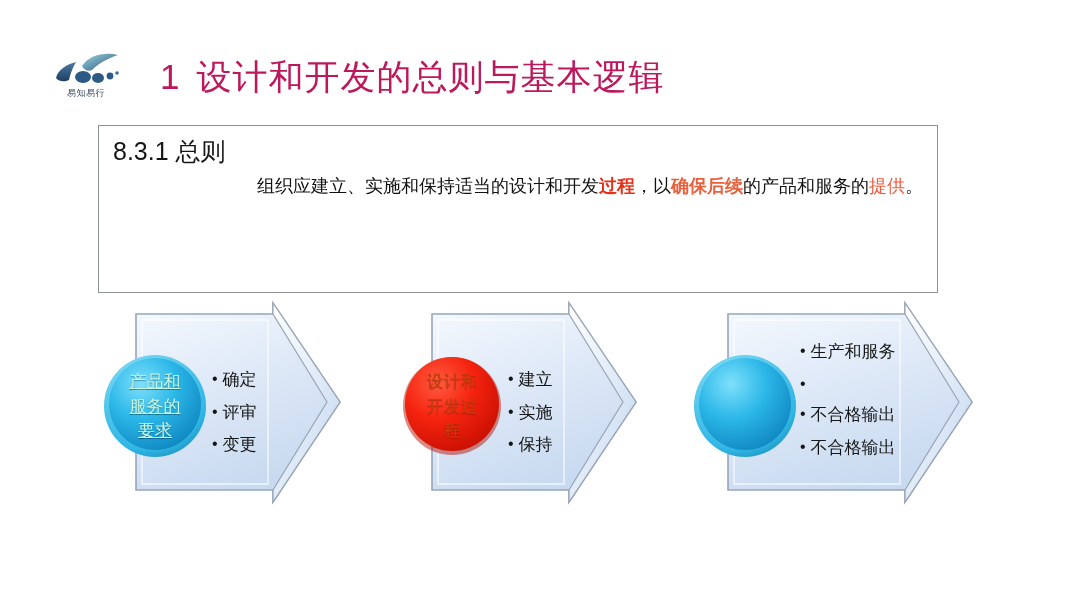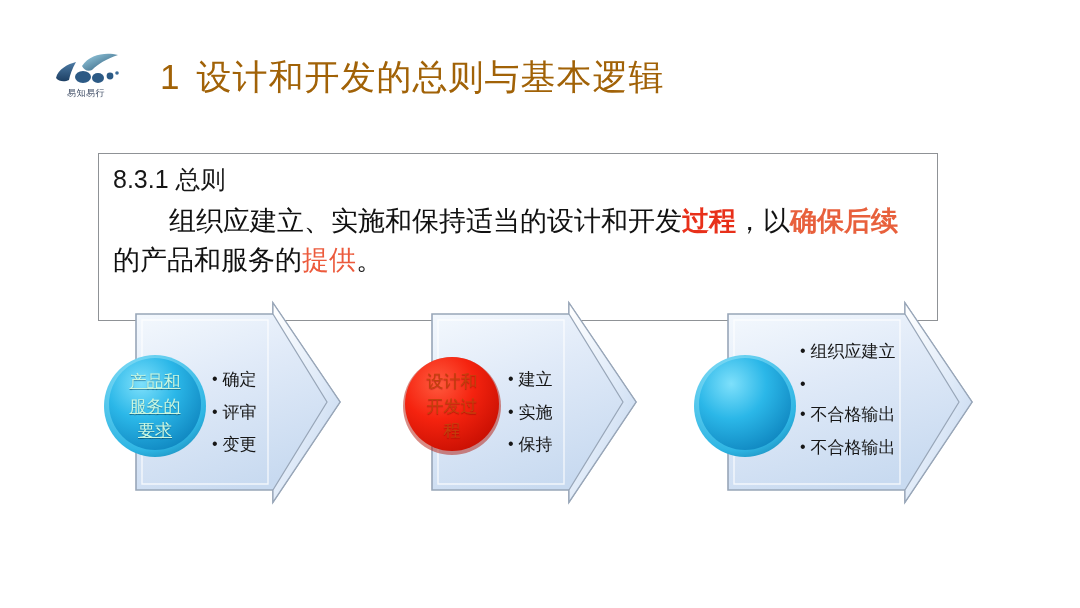--- a/index.html
+++ b/index.html
@@ -39,51 +39,51 @@
     letter-spacing: 0.5px;
     white-space: nowrap;
   }
 
   
   .title {
     position: absolute;
     left: 160px;
     top: 54px;
     font-size: 35px;
-    color: #a16207;
+    color: #be185d;
     letter-spacing: 1px;
     white-space: nowrap;
   }
   .title .num { margin-right: 16px; }
 
   
   .textbox {
     position: absolute;
     left: 98px;
     top: 125px;
     width: 840px;
     height: 168px;
     border: 1px solid #8f9296;
     background: #ffffff;
     box-sizing: border-box;
     padding: 10px 14px 0 14px;
-    margin-top: 28px;
   }
   .tb-heading {
     font-size: 25px;
     color: #161616;
     line-height: 1.25;
     white-space: nowrap;
   }
   .tb-body {
     margin-top: 7px;
-    font-size: 27px;
+    font-size: 18px;
     line-height: 1.42;
     color: #111111;
     text-indent: 56px;
+    text-align: right;
   }
   .tb-body .hl {
     color: #e8301a;
     font-weight: bold;
   }
   .tb-body .hl2 {
     color: #e8603c;
     font-weight: bold;
   }
   .tb-body .hl3 {
@@ -259,21 +259,21 @@
         </div>
       <div class="bi">
           <span class="dot">•</span>
           <span class="btxt">保持</span>
         </div>
     </div>
 
     <div class="bullets" style="left:800px; top:46px;">
       <div class="bi">
           <span class="dot">•</span>
-          <span class="btxt">组织应建立</span>
+          <span class="btxt">生产和服务</span>
         </div>
       <div class="bi">
           <span class="dot">•</span>
         </div>
       <div class="bi">
           <span class="dot">•</span>
           <span class="btxt">不合格输出</span>
         </div>
       <div class="bi">
           <span class="dot">•</span>

